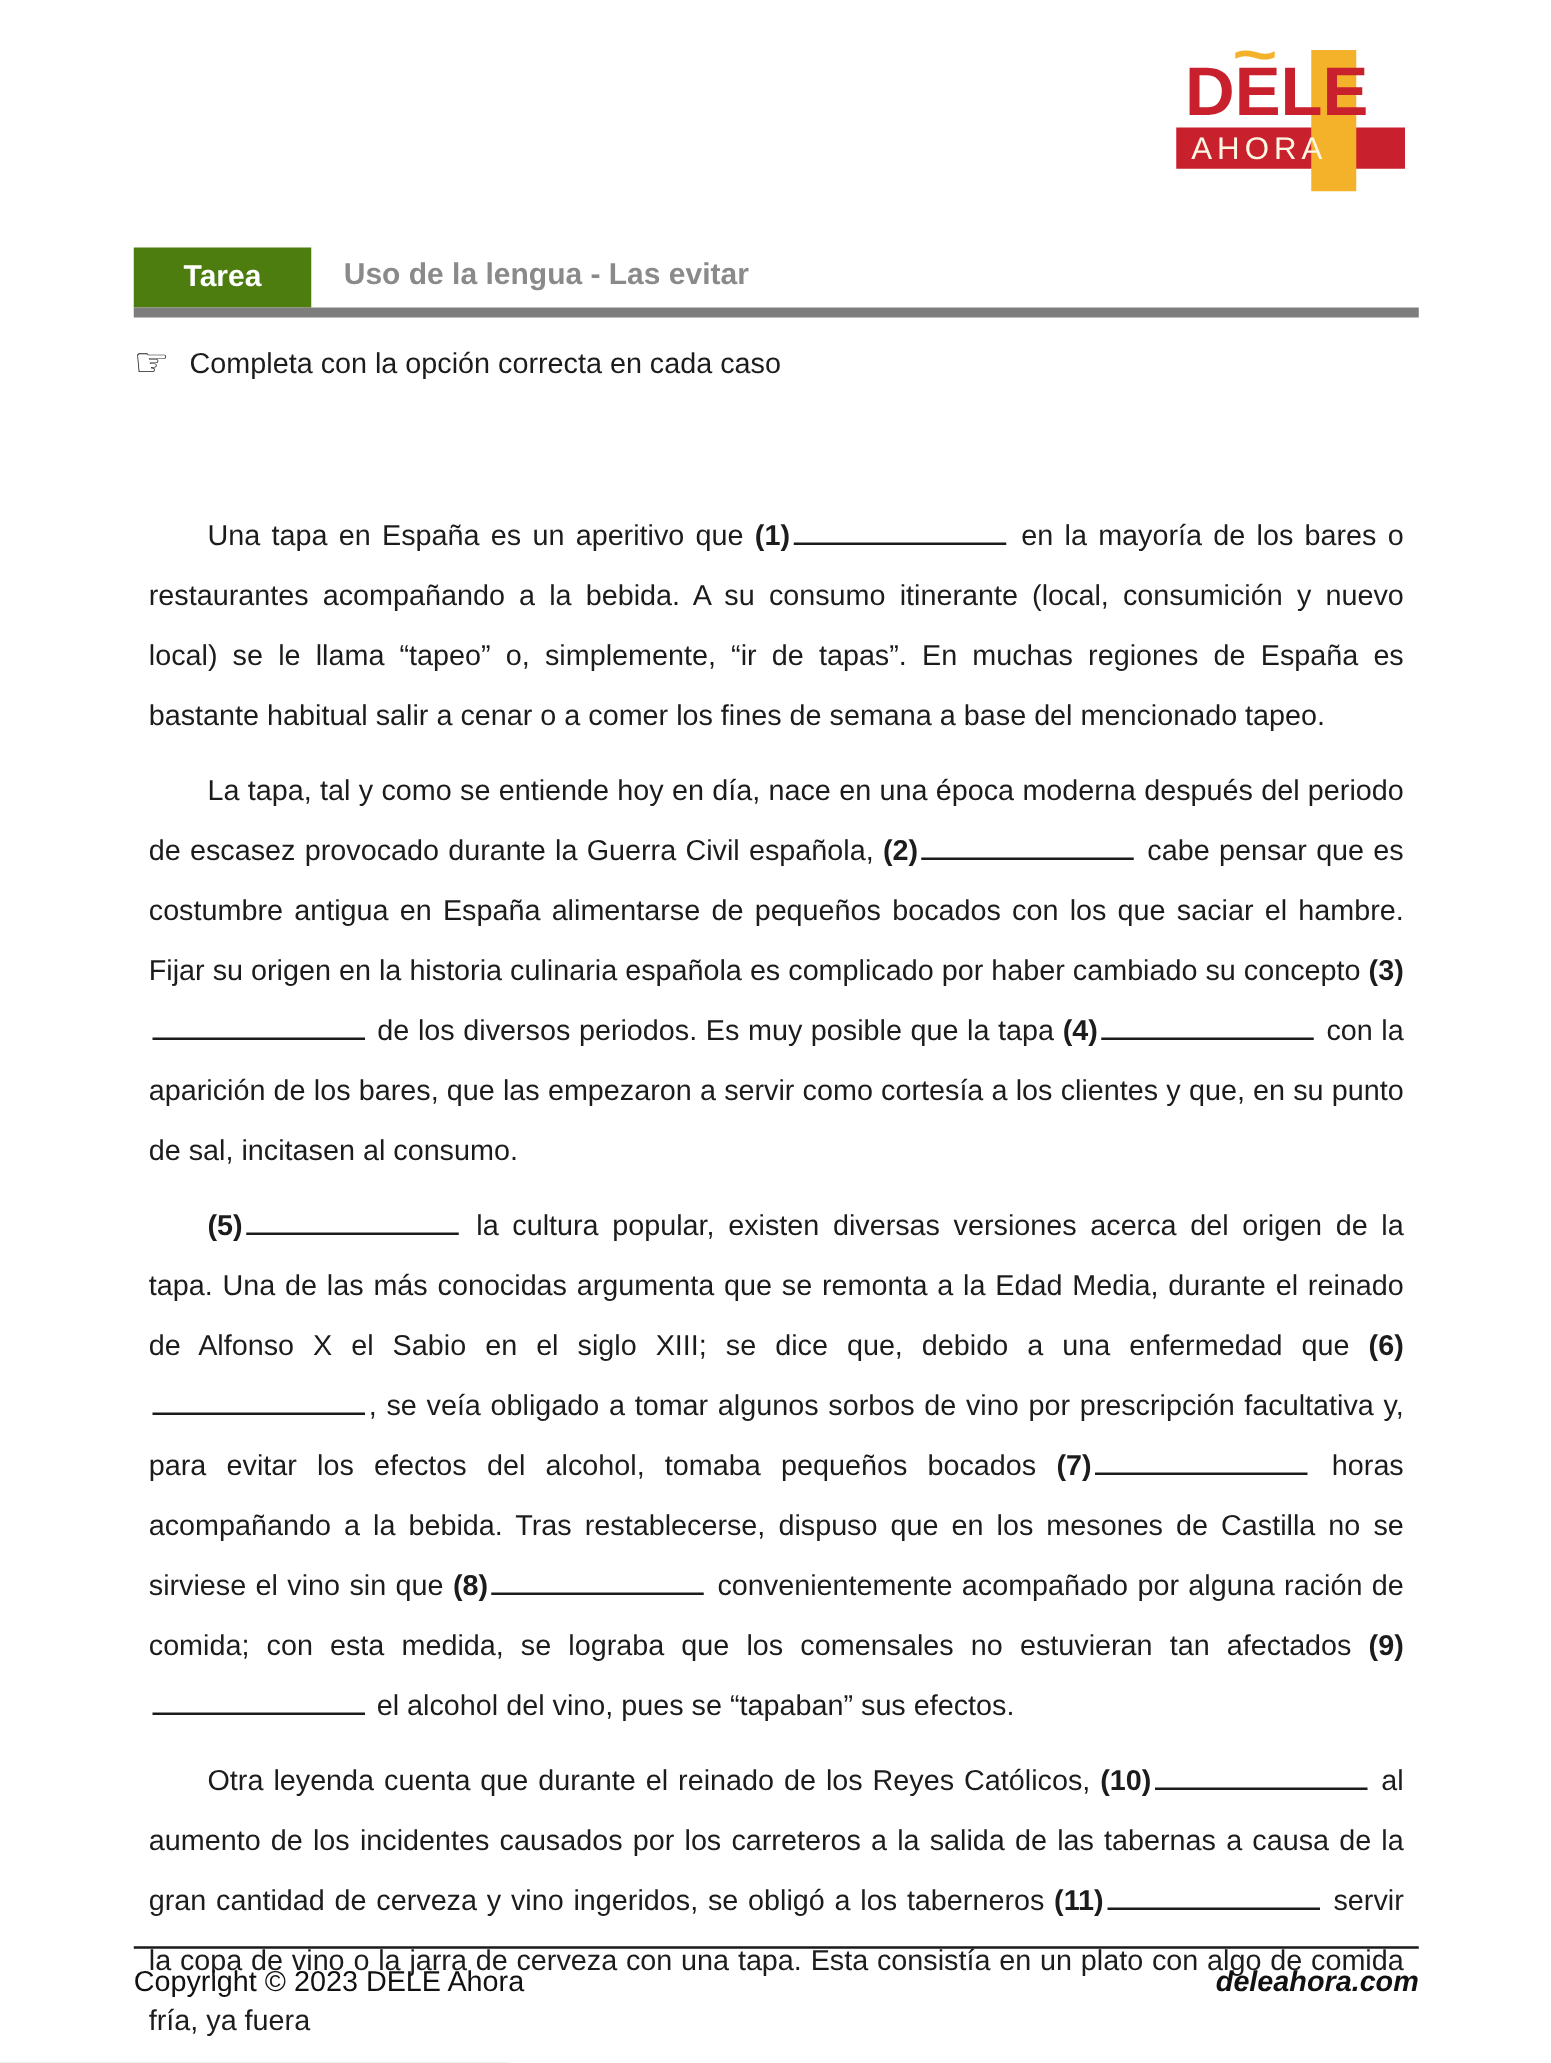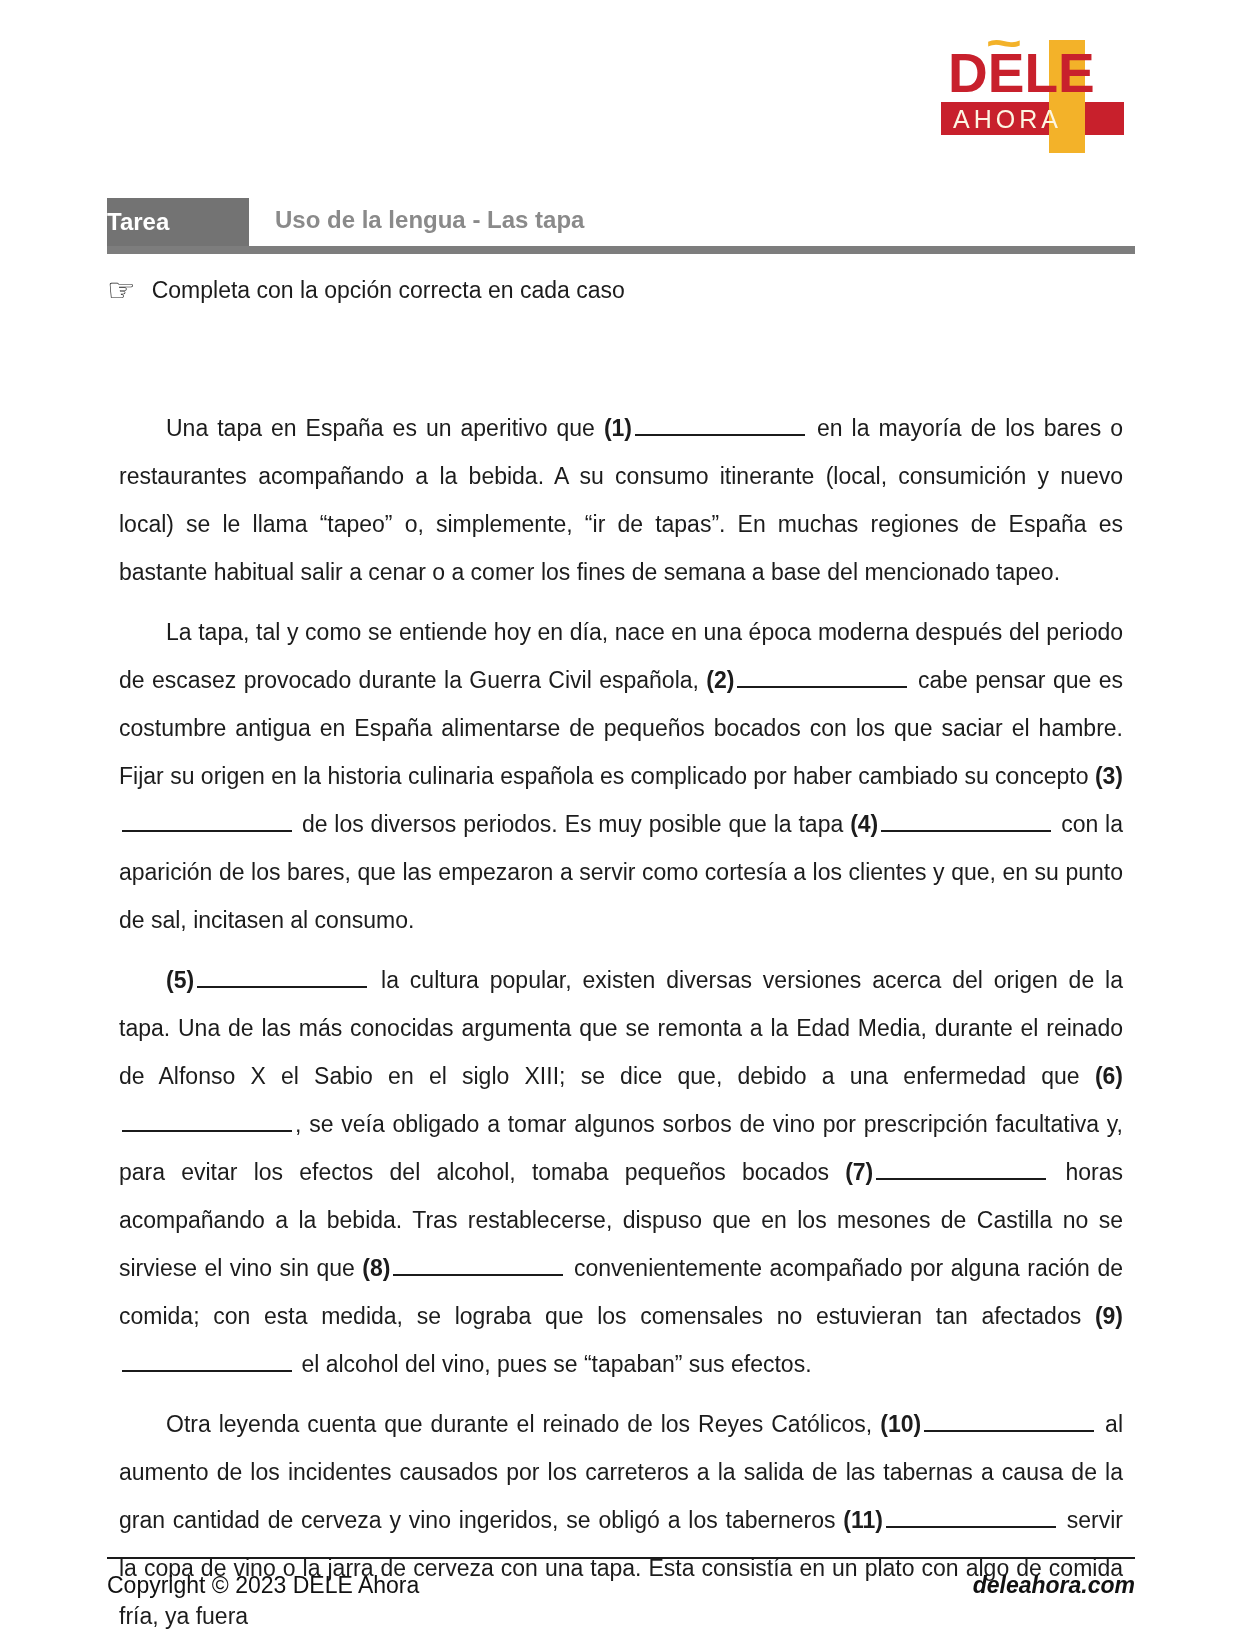--- a/index.html
+++ b/index.html
@@ -39,22 +39,22 @@
   }
   .logo-ahora {
     position: absolute; left: 48px; top: 68px; z-index: 3;
     font-size: 25px; font-weight: 400; color: #fdf6e3; letter-spacing: 4px;
     line-height: 30px;
   }
 
   
   .tab-box {
     position: absolute; left: 107px; top: 198px; width: 142px; height: 48px;
-    background: #737373; color: #ffffff; font-size: 24px; font-weight: 700;
-    line-height: 48px;
+    background: #4d7c0f; color: #ffffff; font-size: 24px; font-weight: 700;
+    text-align: center; line-height: 48px;
   }
   .header-title {
     position: absolute; left: 275px; top: 198px; height: 48px;
     font-size: 24px; font-weight: 700; color: #8a8a8a; line-height: 44px;
   }
   .header-underbar {
     position: absolute; left: 107px; top: 246px; width: 1028px; height: 8px;
     background: #7d7d7d;
   }
 
@@ -98,21 +98,21 @@
 
   <div class="logo">
     <div class="logo-redbar"></div>
     <div class="logo-yellowbar"></div>
     <div class="logo-dele">DELE</div>
     <div class="logo-tilde">~</div>
     <div class="logo-ahora">AHORA</div>
   </div>
 
   <div class="tab-box">Tarea</div>
-  <div class="header-title">Uso de la lengua - Las tapa</div>
+  <div class="header-title">Uso de la lengua - Las evitar</div>
   <div class="header-underbar"></div>
 
   <div class="instruction">
     <span class="hand-icon">☞</span>
     <span class="instruction-text">Completa con la opción correcta en cada caso</span>
   </div>
 
   <div class="body-text">
       <p><span>Una tapa en España es un aperitivo que </span><span class="qnum">(1)</span><span class="blank"></span><span> en la mayoría de los bares o restaurantes acompañando a la bebida.  A su consumo itinerante (local, consumición y nuevo local) se le llama “tapeo” o, simplemente, “ir de tapas”. En muchas regiones de España es bastante habitual salir a cenar o a comer los fines de semana a base del mencionado tapeo.</span></p>
       <p><span>La tapa, tal y como se entiende hoy en día, nace en una época moderna después del periodo de escasez provocado durante la Guerra Civil española, </span><span class="qnum">(2)</span><span class="blank"></span><span> cabe pensar que es costumbre antigua en España alimentarse de pequeños bocados con los que saciar el hambre.  Fijar su origen en la historia culinaria española es complicado por haber cambiado su concepto </span><span class="qnum">(3)</span><span class="blank"></span><span> de los diversos periodos.  Es muy posible que la tapa </span><span class="qnum">(4)</span><span class="blank"></span><span> con la aparición de los bares, que las empezaron a servir como cortesía a los clientes y que, en su punto de sal, incitasen al consumo.</span></p>

